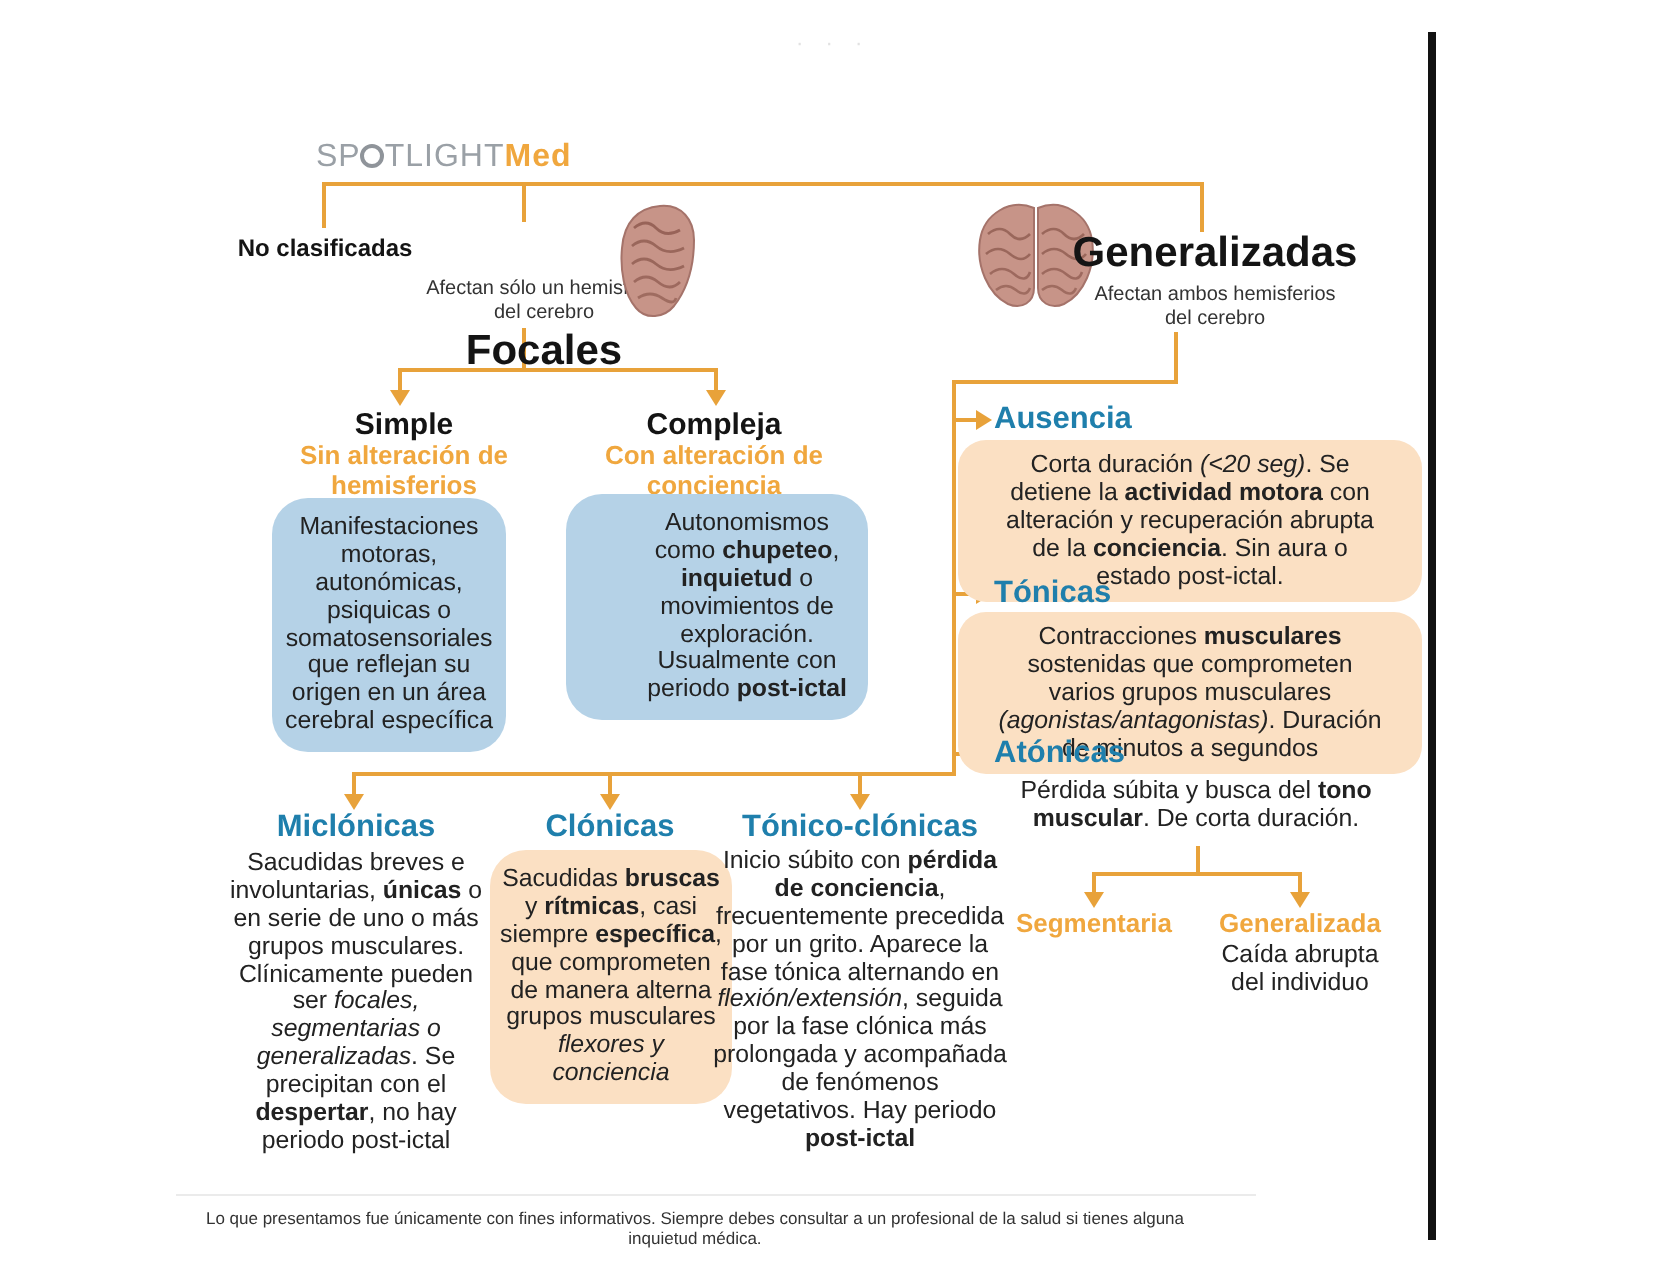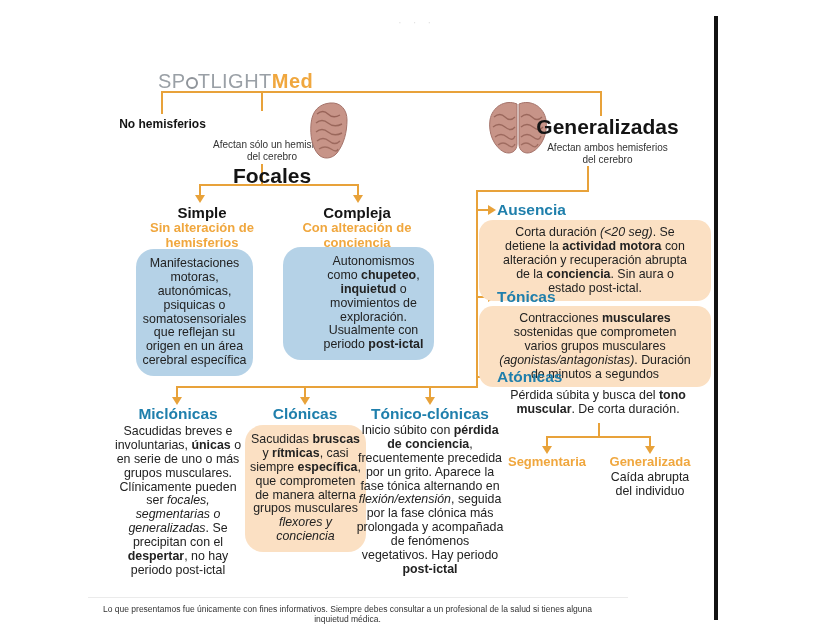--- a/index.html
+++ b/index.html
@@ -8,21 +8,21 @@
   }
   *{margin:0;padding:0;box-sizing:border-box;}
   body{background:#fff;font-family:"Liberation Sans",sans-serif;}
   .canvas{position:relative;width:829px;height:640px;background:#ffffff;margin:0 auto;overflow:hidden;color:var(--ink);}
   .abs{position:absolute;}
   .ol{position:absolute;background:var(--orange);}
   .arr-down{position:absolute;width:0;height:0;border-left:5px solid transparent;border-right:5px solid transparent;border-top:8px solid var(--orange);}
   .arr-right{position:absolute;width:0;height:0;border-top:5px solid transparent;border-bottom:5px solid transparent;border-left:8px solid var(--orange);}
   .page-title{font-size:42px;font-weight:bold;color:#141414;text-align:center;letter-spacing:-1px;}
   .dots{color:#e2e2e2;font-size:11px;letter-spacing:4px;}
-  .logo{font-size:20px;color:#9aa0a6;letter-spacing:.5px;white-space:nowrap;}
+  .logo{font-size:16px;color:#9aa0a6;letter-spacing:.5px;white-space:nowrap;}
   .logo .accent{color:var(--orange-text);font-weight:bold;}
   .logo-circle{display:inline-block;width:12px;height:12px;border:2px solid #8f949a;border-radius:50%;vertical-align:-1px;margin:0 0px;}
   .big-node{font-size:21px;font-weight:bold;color:#141414;text-align:center;}
   .sub{font-size:10px;color:#333;text-align:center;line-height:1.15;}
   .mid-h{font-size:15px;font-weight:bold;color:#141414;text-align:center;}
   .orange-h{font-size:13px;font-weight:bold;color:var(--orange-text);text-align:center;line-height:1.12;}
   .teal-h{font-size:15.5px;font-weight:bold;color:var(--teal);}
   .teal-h.center{text-align:center;}
   .bold-label{font-size:12px;font-weight:bold;color:#141414;text-align:center;}
   .body-txt{font-size:12.4px;line-height:1.12;color:#222;text-align:center;}
@@ -76,21 +76,21 @@
   <div class="ol" style="left:429px;top:386px;width:2px;height:11px;"></div>
   <div class="arr-down" style="left:425px;top:397px;"></div>
 
   <div class="ol" style="left:598px;top:423px;width:2px;height:15px;"></div>
   <div class="ol" style="left:546px;top:436px;width:105px;height:2px;"></div>
   <div class="ol" style="left:546px;top:436px;width:2px;height:10px;"></div>
   <div class="arr-down" style="left:542px;top:446px;"></div>
   <div class="ol" style="left:649px;top:436px;width:2px;height:10px;"></div>
   <div class="arr-down" style="left:645px;top:446px;"></div>
 
-  <div class="abs bold-label" style="left:105px;top:117px;width:115px;">No hemisferios</div>
+  <div class="abs bold-label" style="left:105px;top:117px;width:115px;">No clasificadas</div>
 
   <div class="abs big-node" style="left:222px;top:128px;width:100px;margin-top:36px;">Focales</div>
   <div class="abs sub" style="left:212px;top:139px;width:120px;">Afectan sólo un hemisferio del cerebro</div>
 
   <svg class="abs" style="left:309px;top:101px;" width="40" height="60" viewBox="0 0 40 60">
     <path d="M21 2 C32 1 38 9 38 19 C38 31 35 43 28 52 C23 58 14 59 9 53 C3 46 1 34 2 23 C3 10 10 3 21 2 Z" fill="#C79488" stroke="#A5736A" stroke-width="1"></path>
     <path d="M8 13 Q14 8 19 13 T31 14" fill="none" stroke="#8F5B50" stroke-width="1.4" opacity=".85"></path>
     <path d="M7 22 Q13 17 19 22 T33 23" fill="none" stroke="#8F5B50" stroke-width="1.4" opacity=".8"></path>
     <path d="M7 31 Q13 26 19 31 T33 32" fill="none" stroke="#8F5B50" stroke-width="1.4" opacity=".8"></path>
     <path d="M8 40 Q14 35 20 40 T31 40" fill="none" stroke="#8F5B50" stroke-width="1.4" opacity=".75"></path>

